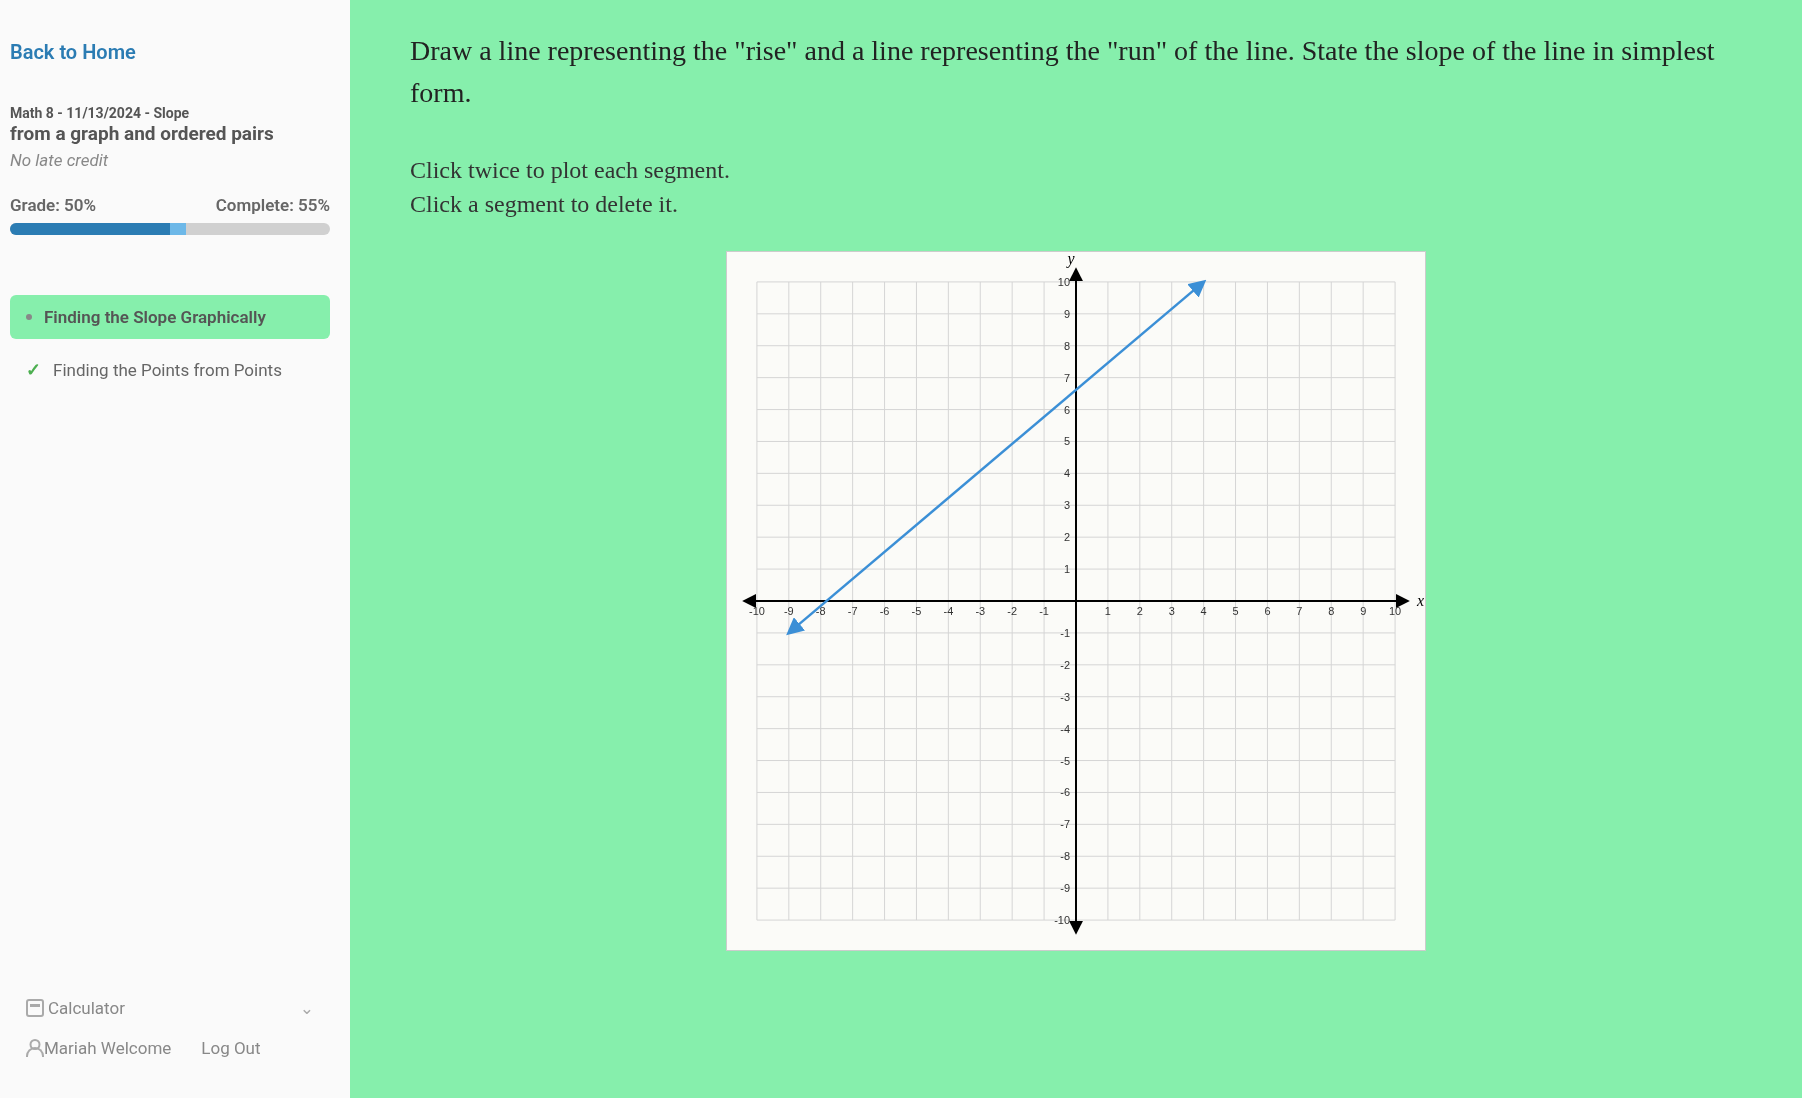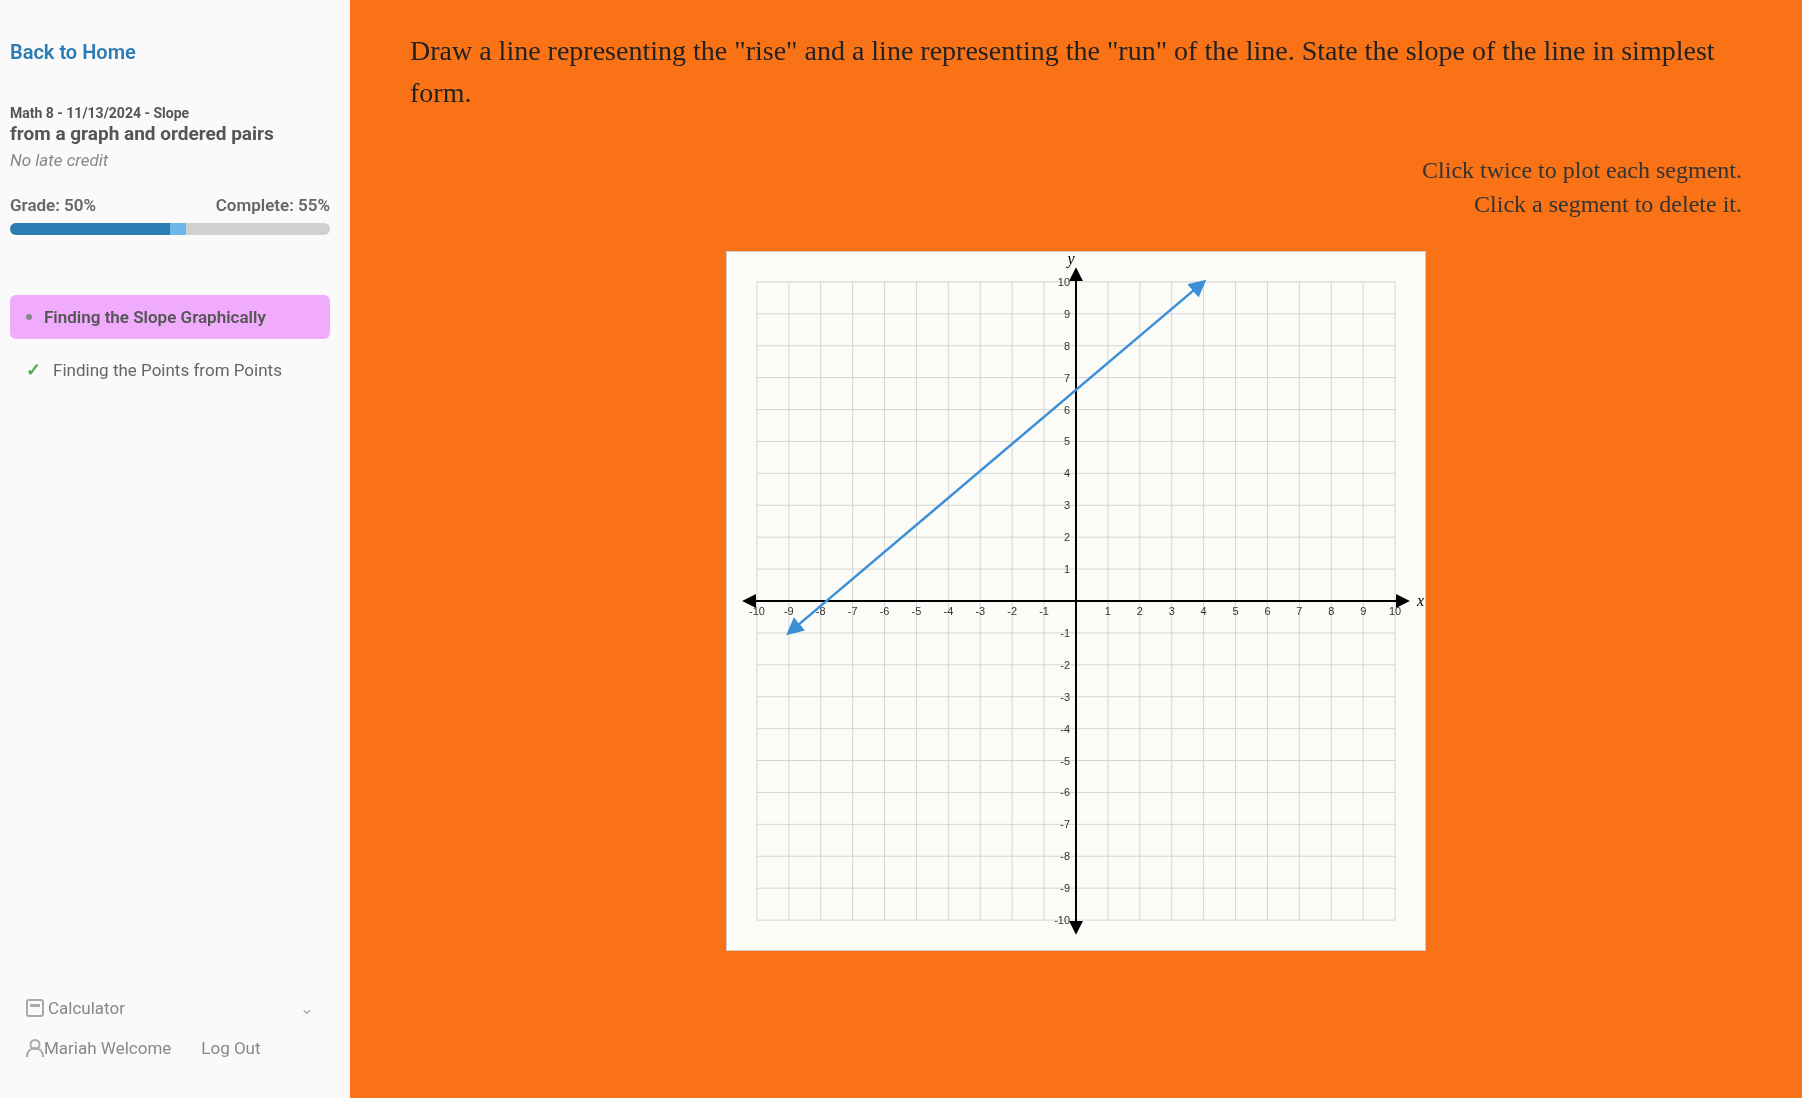--- a/index.html
+++ b/index.html
@@ -97,21 +97,21 @@
       font-size: 17px;
       color: #666;
       display: flex;
       align-items: center;
       gap: 12px;
       border-radius: 6px;
       margin-bottom: 8px;
       cursor: pointer;
     }
     .topic.active {
-      background: #f0abfc;
+      background: #86efac;
       color: #555;
       font-weight: 600;
     }
     .topic .bullet {
       width: 6px;
       height: 6px;
       background: #888;
       border-radius: 50%;
     }
     .topic .check {
@@ -144,34 +144,34 @@
       font-size: 17px;
     }
     .logout {
       margin-left: 30px;
       color: #888;
       cursor: pointer;
     }
     .main {
       flex: 1;
       padding: 30px 60px;
-      background: #f97316;
+      background: #86efac;
     }
     .question {
       font-family: 'Times New Roman', Times, serif;
       font-size: 28px;
       color: #222;
       line-height: 1.5;
       margin-bottom: 40px;
     }
     .instruction {
       font-family: 'Times New Roman', Times, serif;
       font-size: 24px;
       color: #333;
-      text-align: right;
+      text-align: left;
       line-height: 1.4;
       margin-bottom: 30px;
     }
     .graph-container {
       display: flex;
       justify-content: center;
     }
     .graph {
       border: 1px solid #ccc;
       background: #fbfbf8;

